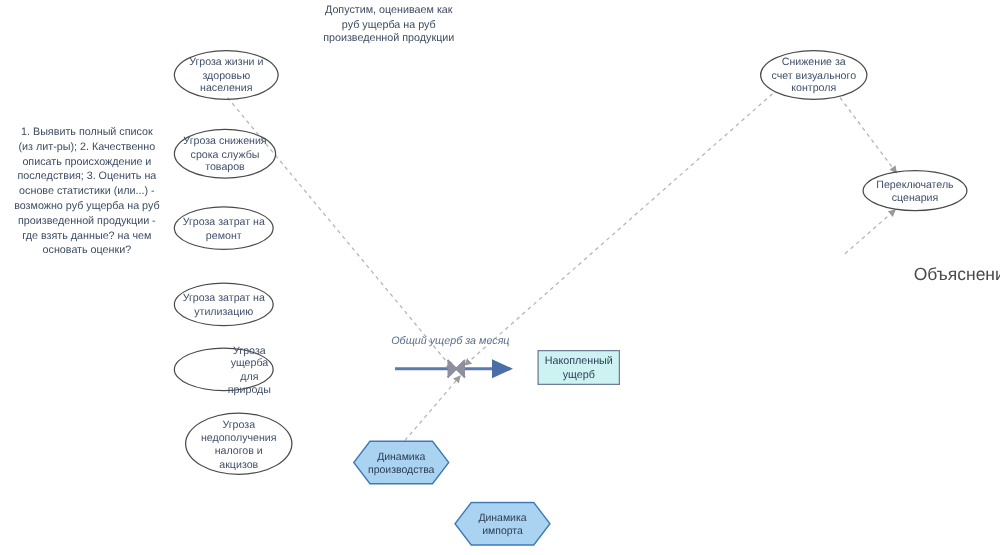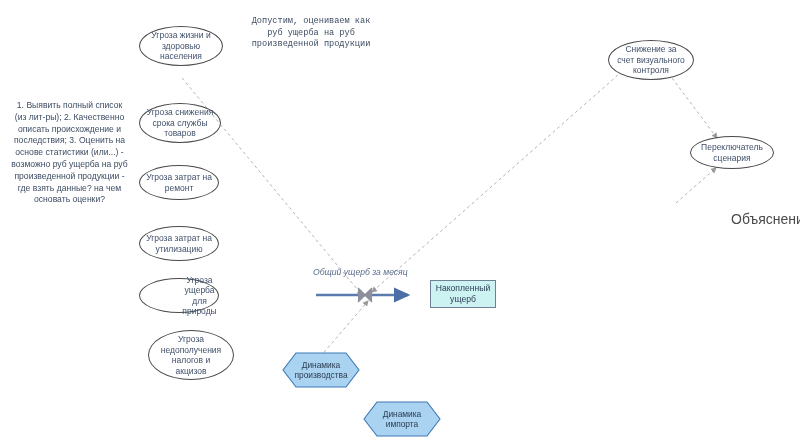--- a/index.html
+++ b/index.html
@@ -126,35 +126,35 @@
 
     <line x1="316" y1="295" x2="408" y2="295" stroke="#5b7aae" stroke-width="2.4" marker-end="url(#flowArrow)"></line>
 
     <g>
       <path d="M 358,288 L 372,302 M 372,288 L 358,302" stroke="#8e8e9c" stroke-width="1.5"></path>
       <path d="M 365,295 L 358,288 L 358,302 z" fill="#8e8e9c"></path>
       <path d="M 365,295 L 372,288 L 372,302 z" fill="#8e8e9c"></path>
     </g>
   </svg>
 
-  <div class="note" style="left: 236px; top: 16px; width: 150px; white-space: pre-line; font-family: Liberation Mono, monospace;">Допустим, оцениваем как
+  <div class="note" style="left: 236px; top: 2px; width: 150px; white-space: pre-line;">Допустим, оцениваем как
 руб ущерба на руб
 произведенной продукции</div>
 
   <div class="note left-note" style="left: 2px; top: 100px; width: 135px; white-space: pre-line;">1. Выявить полный список
 (из лит-ры); 2. Качественно
 описать происхождение и
 последствия; 3. Оценить на
 основе статистики (или...) -
 возможно руб ущерба на руб
 произведенной продукции -
 где взять данные? на чем
 основать оценки?</div>
 
-  <div class="node oval" style="left:139px; top:26px; width:84px; height:40px;">
+  <div class="node oval" style="left:139px; top:40px; width:84px; height:40px;">
     <span style="white-space: pre-line;">Угроза жизни и
 здоровью
 населения</span>
   </div>
 
   <div class="node oval" style="left:139px; top:103px; width:82px; height:40px;">
     <span style="white-space: pre-line;">Угроза снижения
 срока службы
 товаров</span>
   </div>

